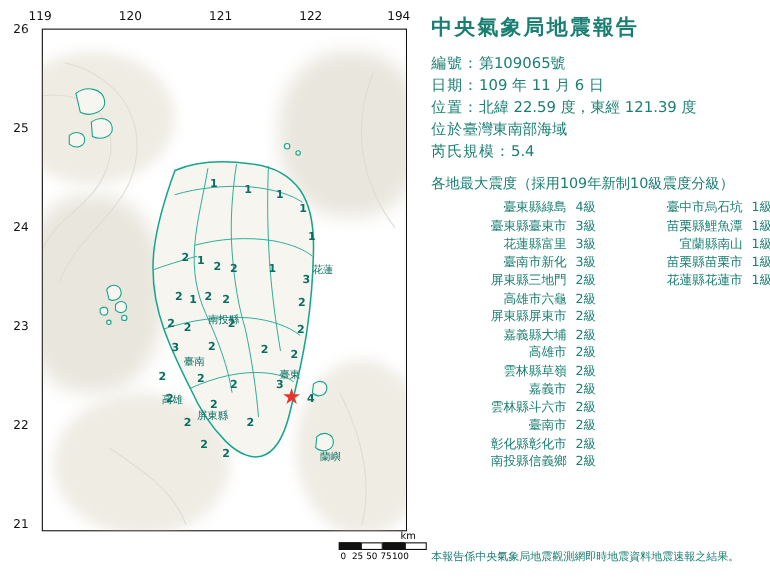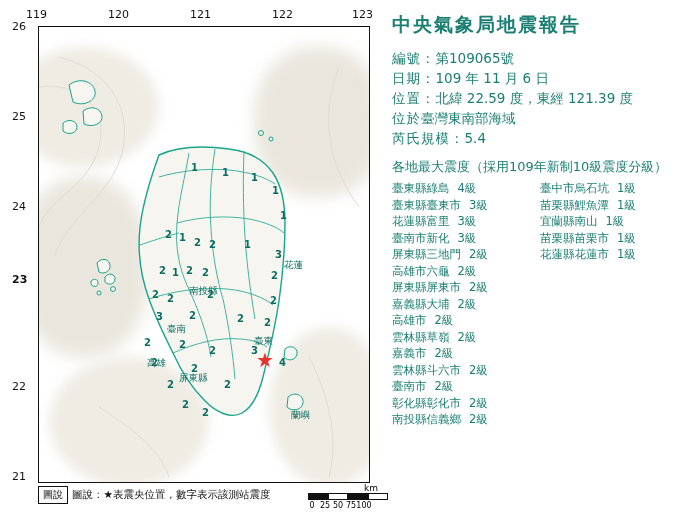--- a/index.html
+++ b/index.html
@@ -65,45 +65,45 @@
     font-size:19px;font-weight:bold;letter-spacing:2px;color:#1a7f72;
     margin:4px 0 10px 0;
   }
   .row{font-size:13.5px;line-height:20px;color:#1a7f72;white-space:nowrap;}
   .row .lbl{letter-spacing:1px;}
   .intens-title{font-size:13px;margin-top:10px;margin-bottom:4px;color:#1a7f72;}
   .intens-table{
     display:flex;gap:10px;font-size:11.5px;color:#1a7f72;
   }
   .col{display:flex;flex-direction:column;}
-  .ir{display:flex;justify-content:flex-start;width:138px;line-height:16.5px;}
+  .ir{display:flex;justify-content:flex-end;width:138px;line-height:16.5px;margin-left:12px;}
   .ir .place{}
   .ir .lvl{margin-left:8px;}
   .foot{
     position:absolute;left:0;bottom:4px;width:300px;
     font-size:10px;line-height:14px;color:#1a7f72;
   }
 </style>
 </head>
 <body>
 
 <div class="page">
 
   <div class="map-panel">
 
     <div class="lon-label" style="left:18px;">119</div>
     <div class="lon-label" style="left:100px;">120</div>
     <div class="lon-label" style="left:182px;">121</div>
     <div class="lon-label" style="left:264px;">122</div>
-    <div class="lon-label" style="left:344px;">123</div>
+    <div class="lon-label" style="left:344px;">194</div>
 
     <div class="lat-label" style="top:14px;">26</div>
     <div class="lat-label" style="top:104px;">25</div>
     <div class="lat-label" style="top:194px;">24</div>
-    <div class="lat-label" style="top:267px;font-weight:bold;">23</div>
+    <div class="lat-label" style="top:284px;">23</div>
     <div class="lat-label" style="top:374px;">22</div>
     <div class="lat-label" style="top:464px;">21</div>
 
     <div class="map-frame">
       <div class="sea"></div>
 
       <div class="blob" style="left:-30px;top:20px;width:150px;height:120px;"></div>
       <div class="blob2" style="left:-20px;top:150px;width:130px;height:180px;"></div>
       <div class="blob" style="left:10px;top:330px;width:160px;height:130px;"></div>
       <div class="blob2" style="left:215px;top:20px;width:130px;height:150px;"></div>
@@ -198,35 +198,31 @@
           <div style="position: absolute; left: 112px; top: 330px; font-size: 10px; color: rgb(11, 110, 99); font-weight: bold;">2</div>
           <div style="position: absolute; left: 152px; top: 336px; font-size: 10px; color: rgb(11, 110, 99); font-weight: bold;">2</div>
           <div style="position: absolute; left: 128px; top: 352px; font-size: 10px; color: rgb(11, 110, 99); font-weight: bold;">2</div>
           <div style="position: absolute; left: 185px; top: 352px; font-size: 10px; color: rgb(11, 110, 99); font-weight: bold;">2</div>
           <div style="position: absolute; left: 143px; top: 372px; font-size: 10px; color: rgb(11, 110, 99); font-weight: bold;">2</div>
           <div style="position: absolute; left: 163px; top: 380px; font-size: 10px; color: rgb(11, 110, 99); font-weight: bold;">2</div>
           <div style="position: absolute; left: 240px; top: 330px; font-size: 10px; color: rgb(11, 110, 99); font-weight: bold;">4</div>
         </div>
 
       <div id="labels-layer" style="position:absolute;inset:0;">
-          <div style="position: absolute; left: 245px; top: 212px; font-size: 9.5px; color: rgb(11, 110, 99); white-space: nowrap; margin-top: 20px;">花蓮</div>
+          <div style="position: absolute; left: 245px; top: 212px; font-size: 9.5px; color: rgb(11, 110, 99); white-space: nowrap;">花蓮</div>
           <div style="position: absolute; left: 150px; top: 258px; font-size: 9.5px; color: rgb(11, 110, 99); white-space: nowrap;">南投縣</div>
           <div style="position: absolute; left: 128px; top: 296px; font-size: 9.5px; color: rgb(11, 110, 99); white-space: nowrap;">臺南</div>
           <div style="position: absolute; left: 215px; top: 308px; font-size: 9.5px; color: rgb(11, 110, 99); white-space: nowrap;">臺東</div>
           <div style="position: absolute; left: 108px; top: 330px; font-size: 9.5px; color: rgb(11, 110, 99); white-space: nowrap;">高雄</div>
           <div style="position: absolute; left: 140px; top: 345px; font-size: 9.5px; color: rgb(11, 110, 99); white-space: nowrap;">屏東縣</div>
           <div style="position: absolute; left: 252px; top: 382px; font-size: 9.5px; color: rgb(11, 110, 99); white-space: nowrap;">蘭嶼</div>
         </div>
 
     </div>
 
-    <div class="map-legend">
-      <span class="legend-box">圖說</span>
-      <span>圖說：★表震央位置，數字表示該測站震度</span>
-    </div>
 
     <div class="scalebar">
       <div class="bar">
         <div class="seg dark"></div>
           <div class="seg"></div>
           <div class="seg dark"></div>
           <div class="seg"></div>
       </div>
       <div class="nums">
         <span>0</span>
@@ -332,15 +328,16 @@
             <span class="place">苗栗縣苗栗市</span>
             <span class="lvl">1級</span>
           </div>
           <div class="ir">
             <span class="place">花蓮縣花蓮市</span>
             <span class="lvl">1級</span>
           </div>
         </div>
     </div>
 
+    <div class="foot">本報告係中央氣象局地震觀測網即時地震資料地震速報之結果。</div>
   </div>
 
 </div>
 
 </body></html>

